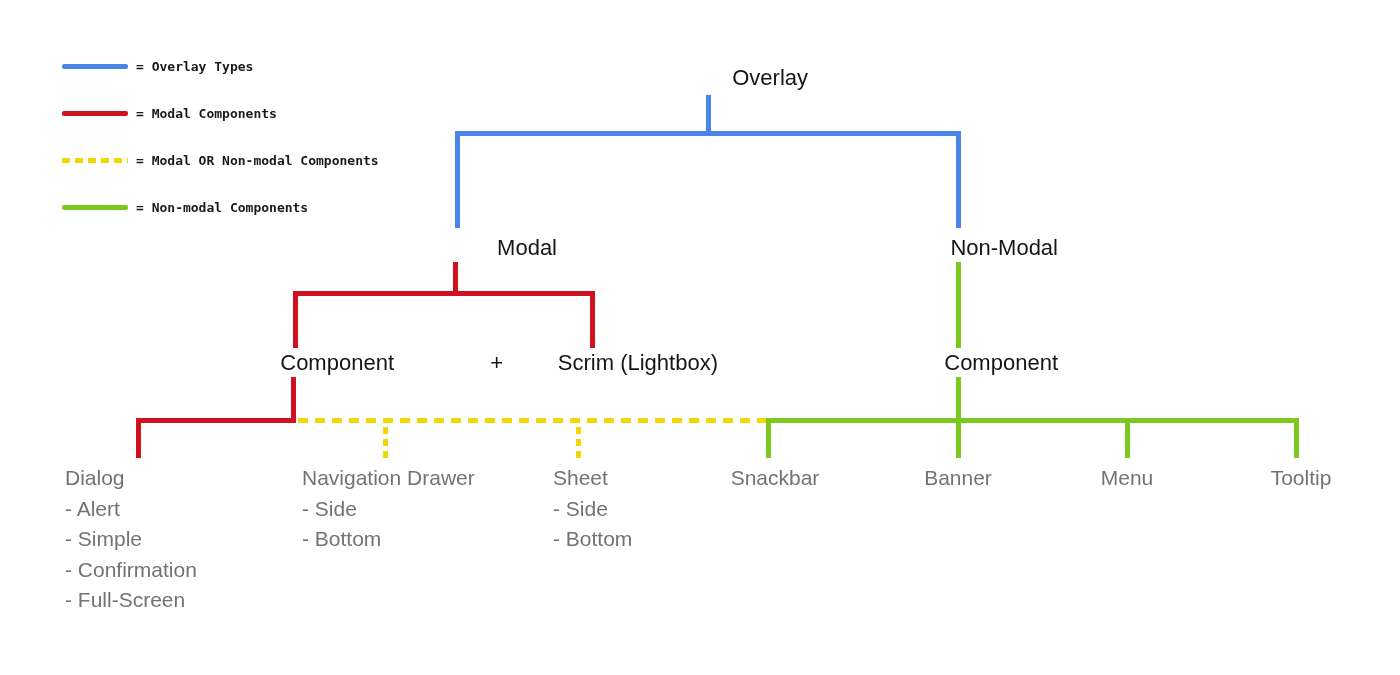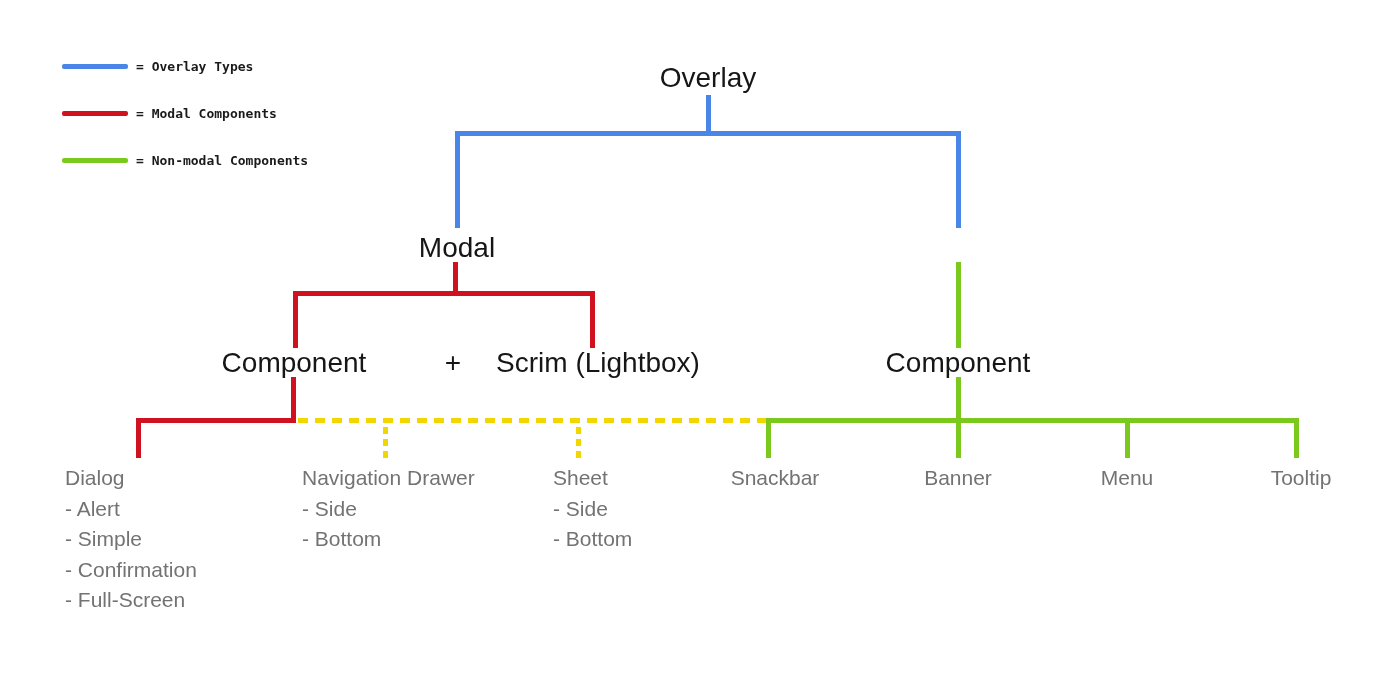--- a/index.html
+++ b/index.html
@@ -53,23 +53,23 @@
   .edge { position: absolute; }
   .edge-blue  { background: var(--overlay-types); }
   .edge-red   { background: var(--modal-components); }
   .edge-green { background: var(--nonmodal-components); }
   .edge-yellow-h { background: repeating-linear-gradient(90deg,  var(--modal-or-nonmodal-components) 0 10px, transparent 10px 17px); }
   .edge-yellow-v { background: repeating-linear-gradient(180deg, var(--modal-or-nonmodal-components) 0 7px,  transparent 7px 12px); }
 
   
   .node {
     position: absolute;
-    font-size: 28px;
+    font-size: 22px;
     line-height: 28px;
-    text-align: center;
+    text-align: right;
     white-space: nowrap;
     color: #161616;
   }
   .leaf-block {
     position: absolute;
     top: 463px;
     font-size: 21px;
     line-height: 30.5px;
     white-space: nowrap;
     color: #737373;
@@ -82,20 +82,24 @@
 <div class="canvas">
 
   <div class="legend">
     <div class="legend-row">
       <span class="legend-swatch swatch-blue"></span>
       <span class="legend-label">= Overlay Types</span>
     </div>
     <div class="legend-row">
       <span class="legend-swatch swatch-red"></span>
       <span class="legend-label">= Modal Components</span>
+    </div>
+    <div class="legend-row">
+      <span class="legend-swatch swatch-yellow"></span>
+      <span class="legend-label">= Modal OR Non-modal Components</span>
     </div>
     <div class="legend-row">
       <span class="legend-swatch swatch-green"></span>
       <span class="legend-label">= Non-modal Components</span>
     </div>
   </div>
 
   <div class="edge edge-blue" style="left:706px; top:95px;  width:5px;   height:41px;"></div>
   <div class="edge edge-blue" style="left:455px; top:131px; width:506px; height:5px;"></div>
   <div class="edge edge-blue" style="left:455px; top:131px; width:5px;   height:97px;"></div>
@@ -115,20 +119,21 @@
 
   <div class="edge edge-green" style="left:956px;  top:262px; width:5px;   height:86px;"></div>
   <div class="edge edge-green" style="left:956px;  top:377px; width:5px;   height:81px;"></div>
   <div class="edge edge-green" style="left:766px;  top:418px; width:533px; height:5px;"></div>
   <div class="edge edge-green" style="left:766px;  top:418px; width:5px;   height:40px;"></div>
   <div class="edge edge-green" style="left:1125px; top:418px; width:5px;   height:40px;"></div>
   <div class="edge edge-green" style="left:1294px; top:418px; width:5px;   height:40px;"></div>
 
   <div class="node" style="left:608px; top:64px;  width:200px;">Overlay</div>
   <div class="node" style="left:357px; top:234px; width:200px;">Modal</div>
+  <div class="node" style="left:858px; top:234px; width:200px;">Non-Modal</div>
   <div class="node" style="left:194px; top:349px; width:200px;">Component</div>
   <div class="node" style="left:403px; top:349px; width:100px;">+</div>
   <div class="node" style="left:478px; top:349px; width:240px;">Scrim (Lightbox)</div>
   <div class="node" style="left:858px; top:349px; width:200px;">Component</div>
 
   <div class="leaf-block" style="left:65px;">
     <div>Dialog</div>
     <div>- Alert</div>
     <div>- Simple</div>
     <div>- Confirmation</div>

